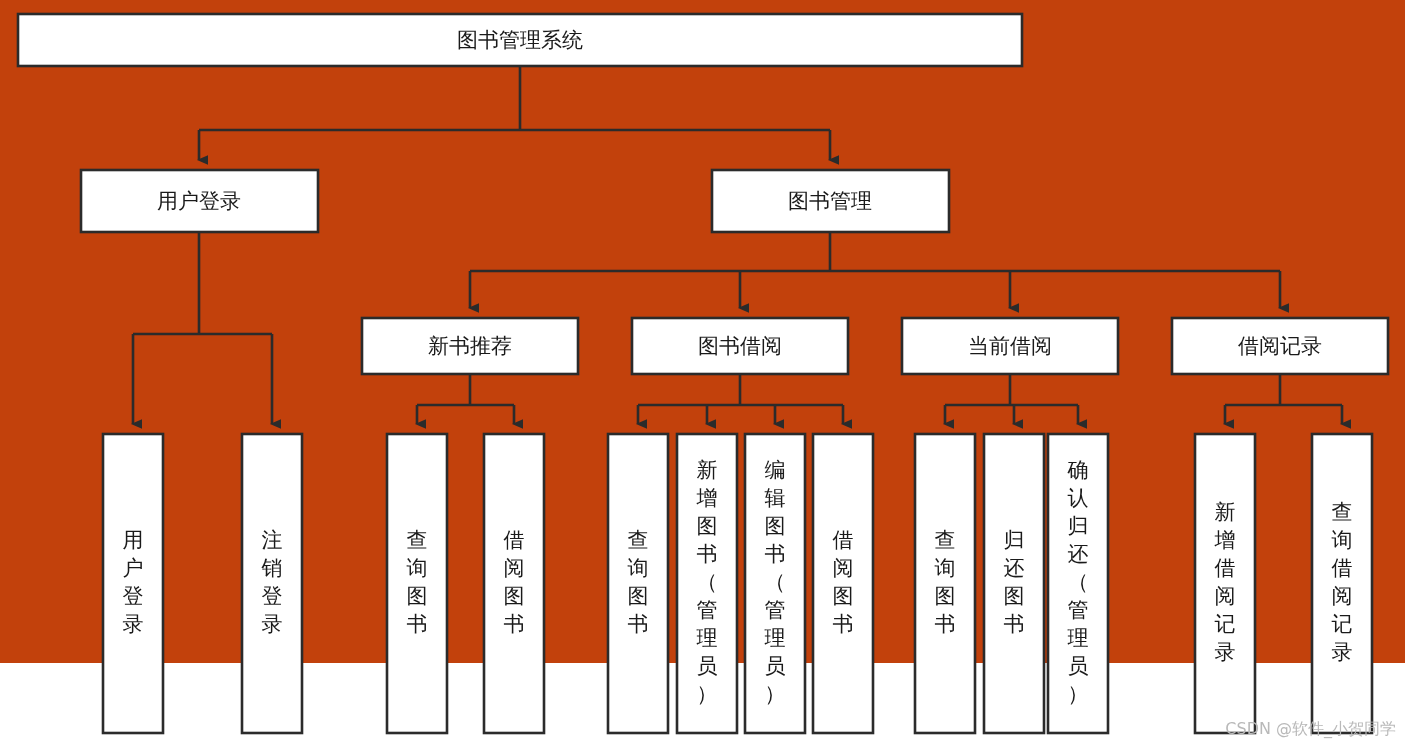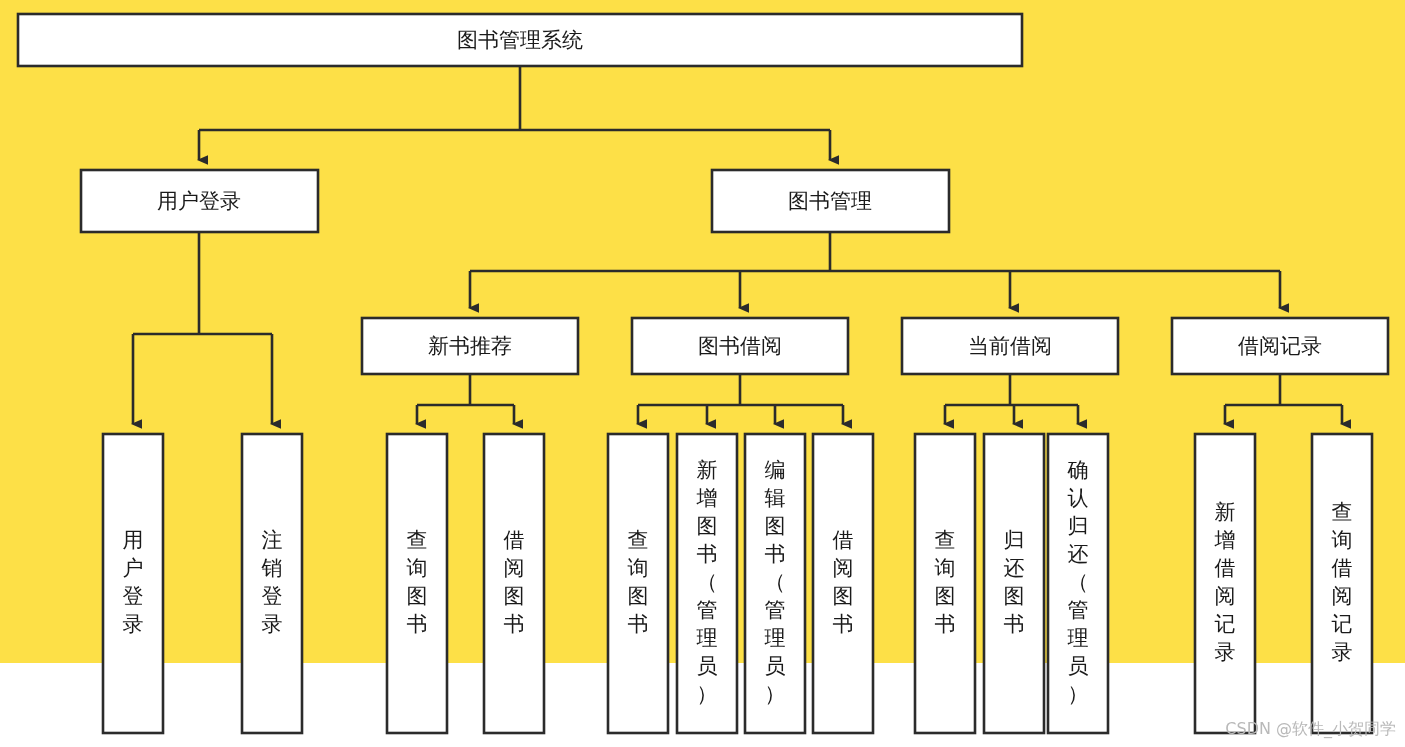--- a/index.html
+++ b/index.html
@@ -10,21 +10,21 @@
   body {
     width: 1405px;
     height: 747px;
     font-family: "DejaVu Sans", "Liberation Sans", sans-serif;
     overflow: hidden;
   }
   #diagram-root {
     position: relative;
     width: 1405px;
     height: 663px;
-    background: #fde047;
+    background: #c2410c;
   }
   svg#tree-svg {
     position: absolute;
     left: 0;
     top: 0;
     width: 1405px;
     height: 747px;
     display: block;
   }
   .node-box {

